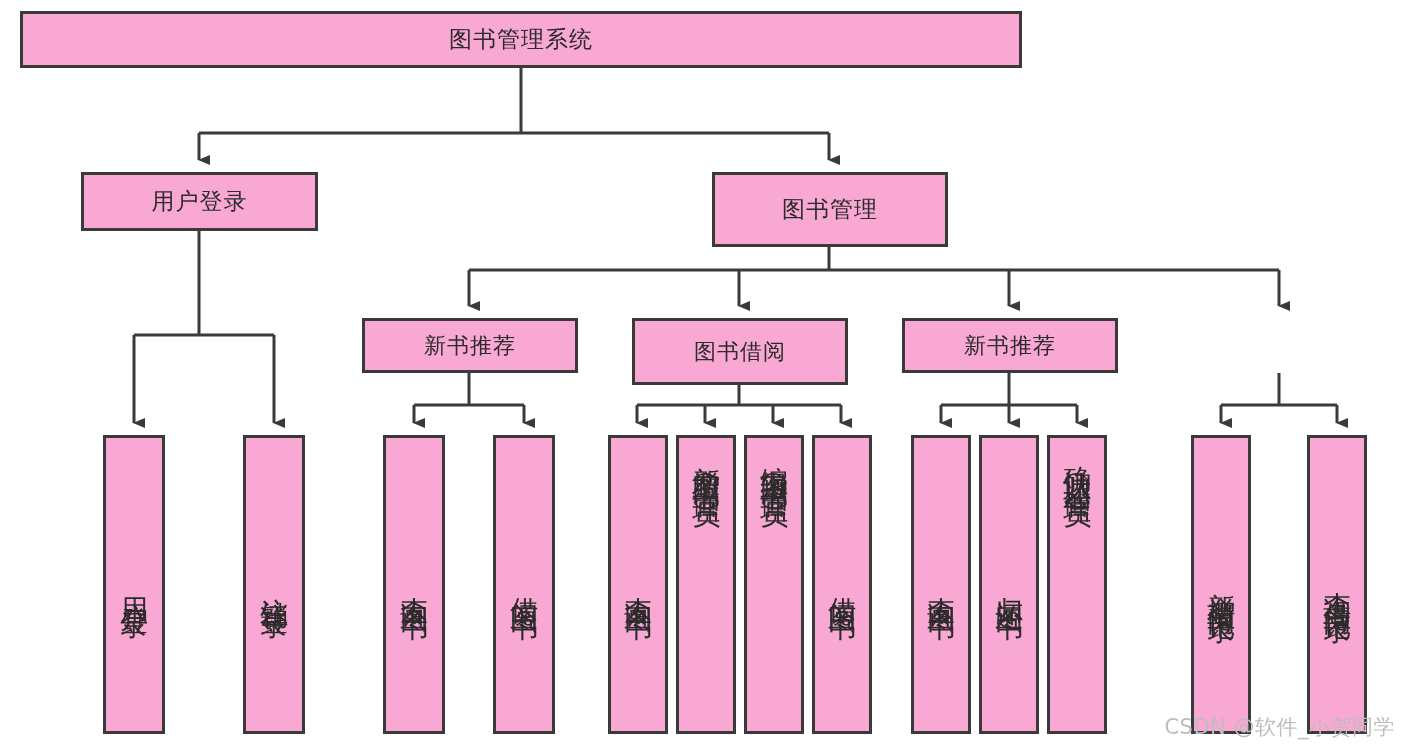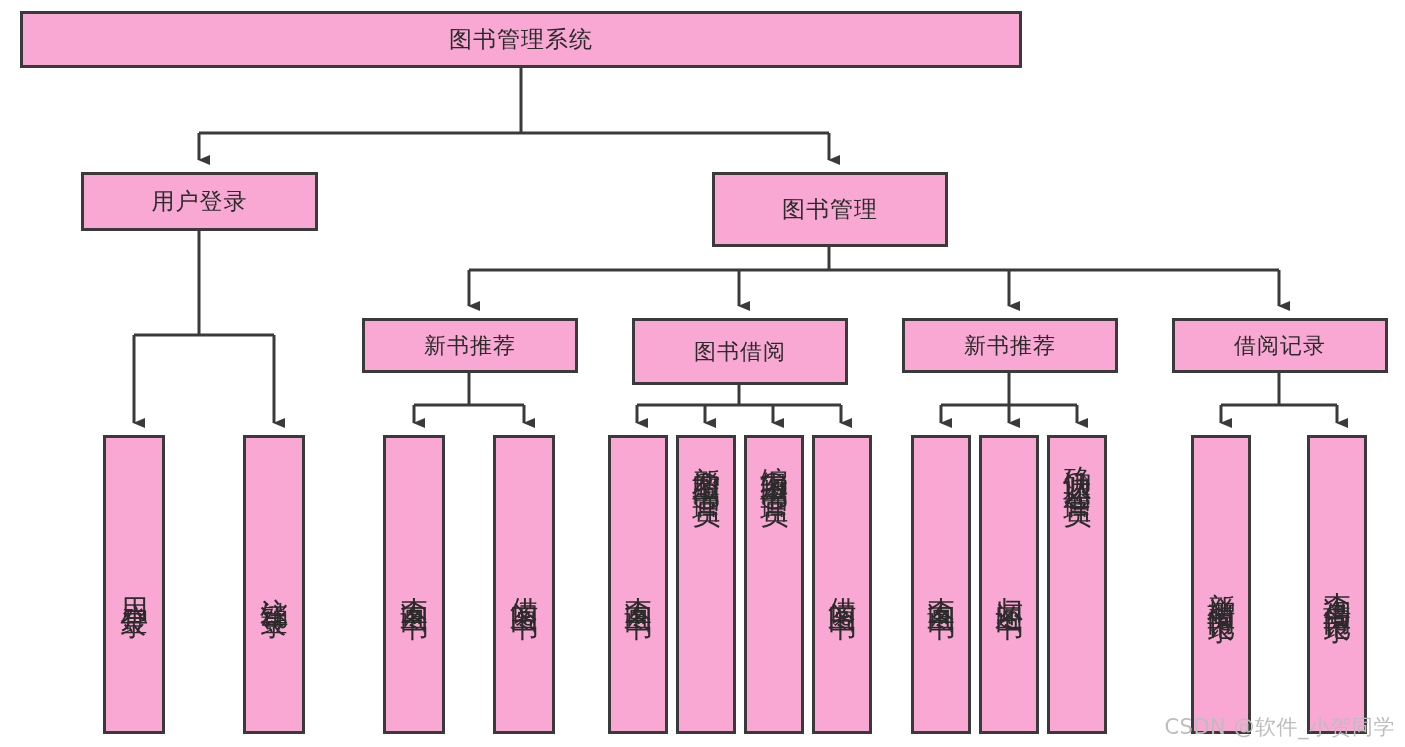--- a/index.html
+++ b/index.html
@@ -126,23 +126,20 @@
 
   <div class="node lvl3" style="left:362px;top:318px;width:216px;height:55px;">
     <span class="label">新书推荐</span>
   </div>
   <div class="node lvl3" style="left:632px;top:318px;width:216px;height:67px;">
     <span class="label">图书借阅</span>
   </div>
   <div class="node lvl3" style="left:902px;top:318px;width:216px;height:55px;">
     <span class="label">新书推荐</span>
   </div>
-  <div class="node lvl3" style="left:1172px;top:318px;width:216px;height:55px;">
-    <span class="label">借阅记录</span>
-  </div>
 
   <div class="node leaf center" style="left:103px;top:435px;width:62px;height:299px;">
     <span class="label">用户登录</span>
   </div>
   <div class="node leaf center" style="left:243px;top:435px;width:62px;height:299px;">
     <span class="label">注销登录</span>
   </div>
 
   <div class="node leaf center" style="left:383px;top:435px;width:62px;height:299px;">
     <span class="label">查询图书</span>

